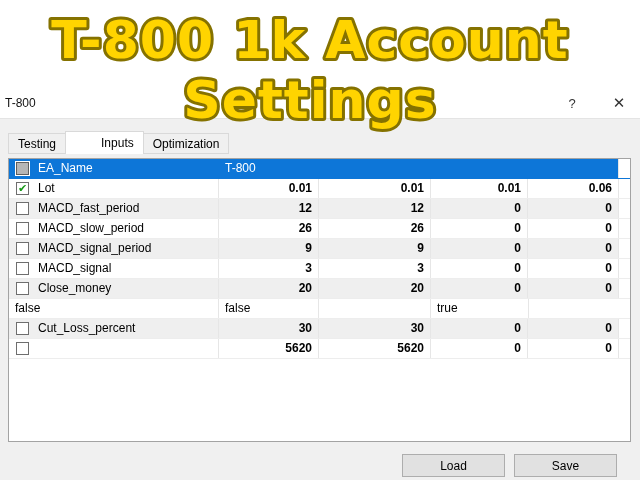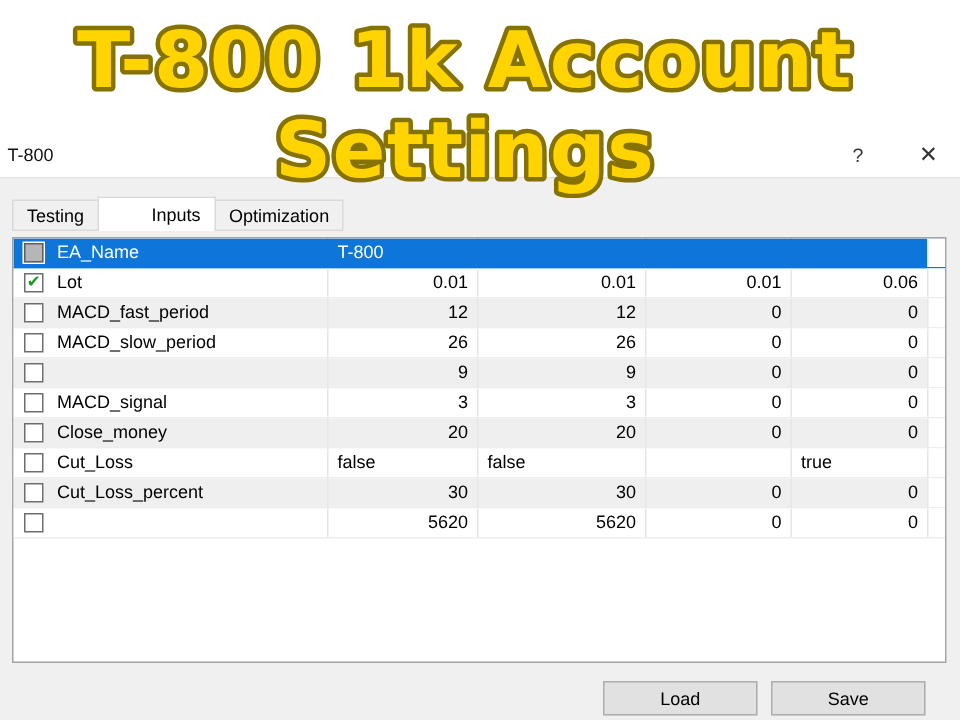--- a/index.html
+++ b/index.html
@@ -47,21 +47,21 @@
   .hcell.last{border-right:none;}
   .hfill{border-left:1px solid #e4e4e4;height:26px;}
 
   .row{height:20px;box-sizing:border-box;border-bottom:1px solid #ededed;background:#fff;}
   .row.alt{background:#efefef;}
   .row .cell{box-sizing:border-box;height:19px;line-height:19px;overflow:hidden;white-space:nowrap;text-align:right;}
   .cell.cvar{display:flex;align-items:center;border-right:1px solid #e6e6e6;padding-left:5px;}
   .cell.cnum{border-right:1px solid #e6e6e6;}
   .cell.cstop{border-right:none;}
   .cell.cfill{border-left:1px solid #e6e6e6;background:#fff;}
-  .cell.ar{text-align:right;padding-right:6px;}
+  .cell.ar{text-align:right;padding-right:6px;font-weight:bold;}
   .cell.al{text-align:left;padding-left:6px;}
 
   .row.sel{background:#0d76d8;border-bottom-color:#0d76d8;color:#fff;}
   .row.sel .cell.cvar,.row.sel .cell.cnum{border-right-color:#0d76d8;}
   .row.sel .cell.cfill{background:#fff;border-left-color:#e6e6e6;}
 
   .cb{
     width:13px;height:13px;box-sizing:border-box;flex:0 0 13px;
     border:1px solid #6e6e6e;background:#fff;margin:0 9px 0 2px;
     display:flex;align-items:center;justify-content:center;
@@ -155,20 +155,21 @@
     <div class="cell cnum ar">26</div>
     <div class="cell cnum ar">26</div>
     <div class="cell cnum ar">0</div>
     <div class="cell cstop ar">0</div>
     <div class="cell cfill"></div>
   </div>
 
   <div class="row grid alt">
     <div class="cell cvar">
       <span class="cb"></span>
+      <span>MACD_signal_period</span>
     </div>
     <div class="cell cnum ar">9</div>
     <div class="cell cnum ar">9</div>
     <div class="cell cnum ar">0</div>
     <div class="cell cstop ar">0</div>
     <div class="cell cfill"></div>
   </div>
 
   <div class="row grid">
     <div class="cell cvar">
@@ -188,24 +189,20 @@
       <span>Close_money</span>
     </div>
     <div class="cell cnum ar">20</div>
     <div class="cell cnum ar">20</div>
     <div class="cell cnum ar">0</div>
     <div class="cell cstop ar">0</div>
     <div class="cell cfill"></div>
   </div>
 
   <div class="row grid">
-    <div class="cell cvar">
-      <span class="cb"></span>
-      <span>Cut_Loss</span>
-    </div>
     <div class="cell cnum al">false</div>
     <div class="cell cnum al">false</div>
     <div class="cell cnum"></div>
     <div class="cell cstop al">true</div>
     <div class="cell cfill"></div>
   </div>
 
   <div class="row grid alt">
     <div class="cell cvar">
       <span class="cb"></span>

